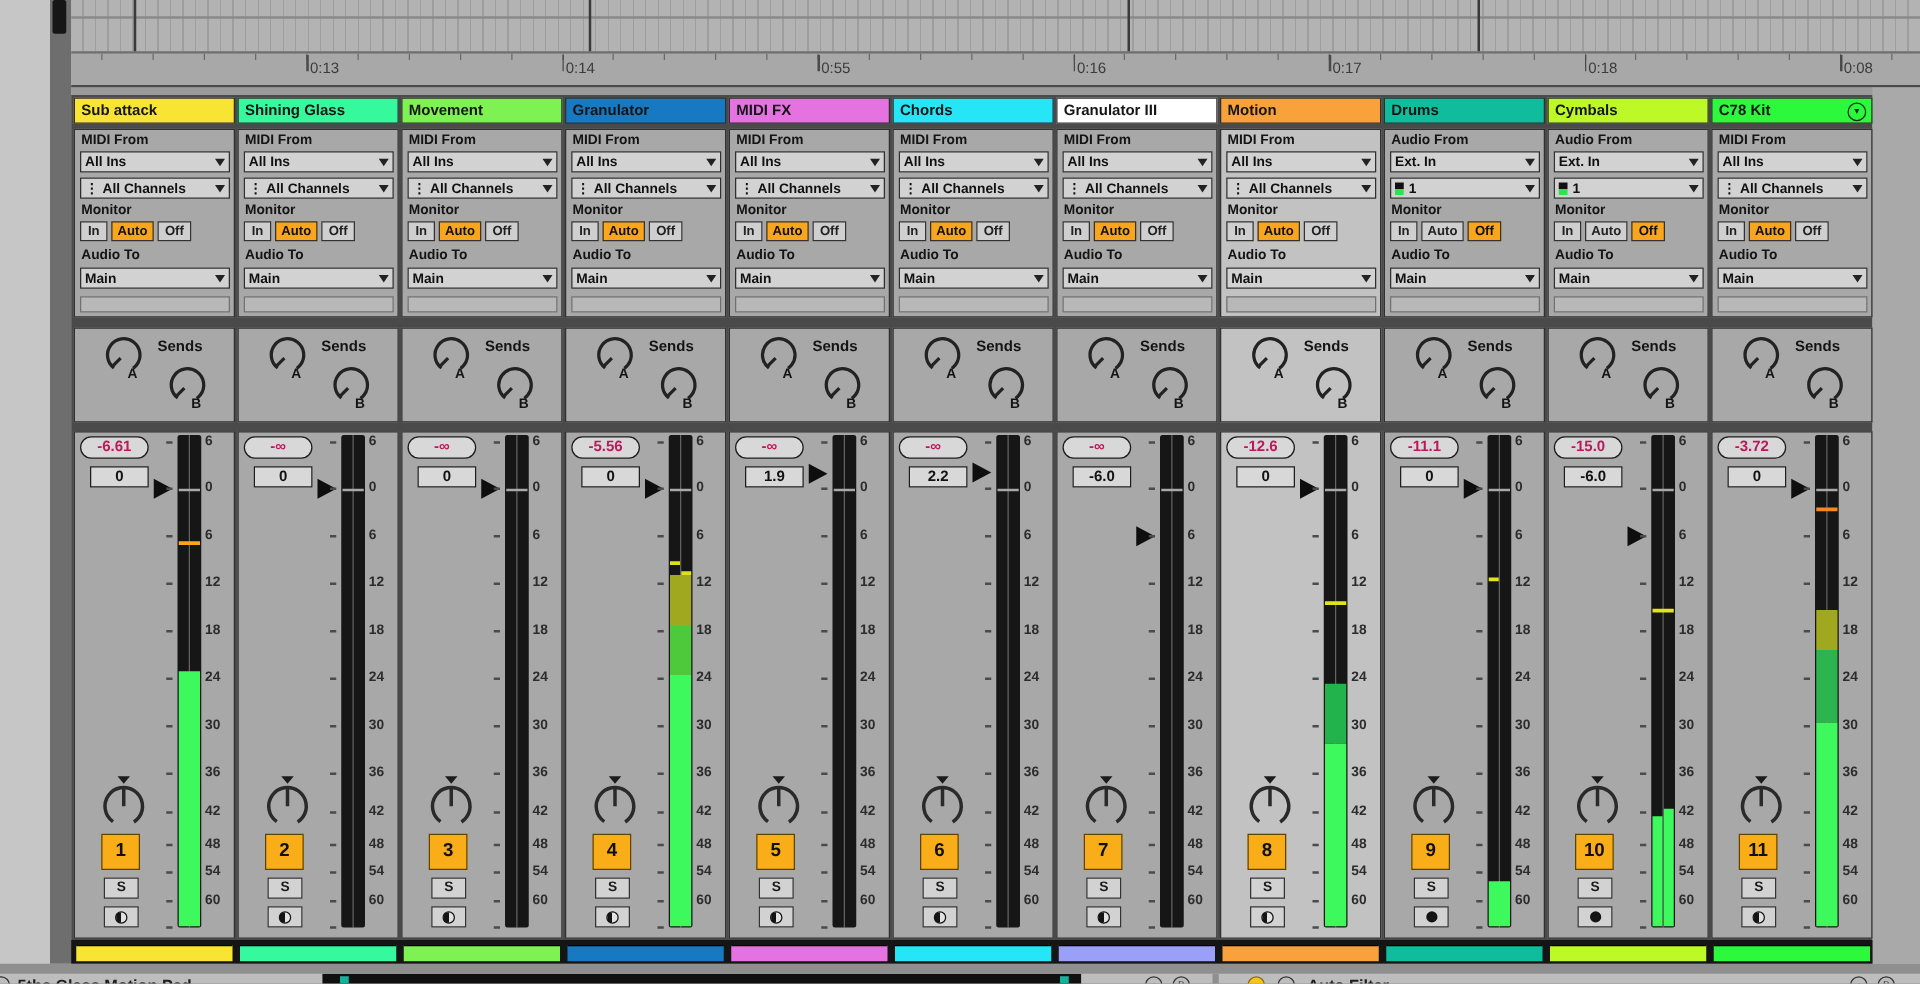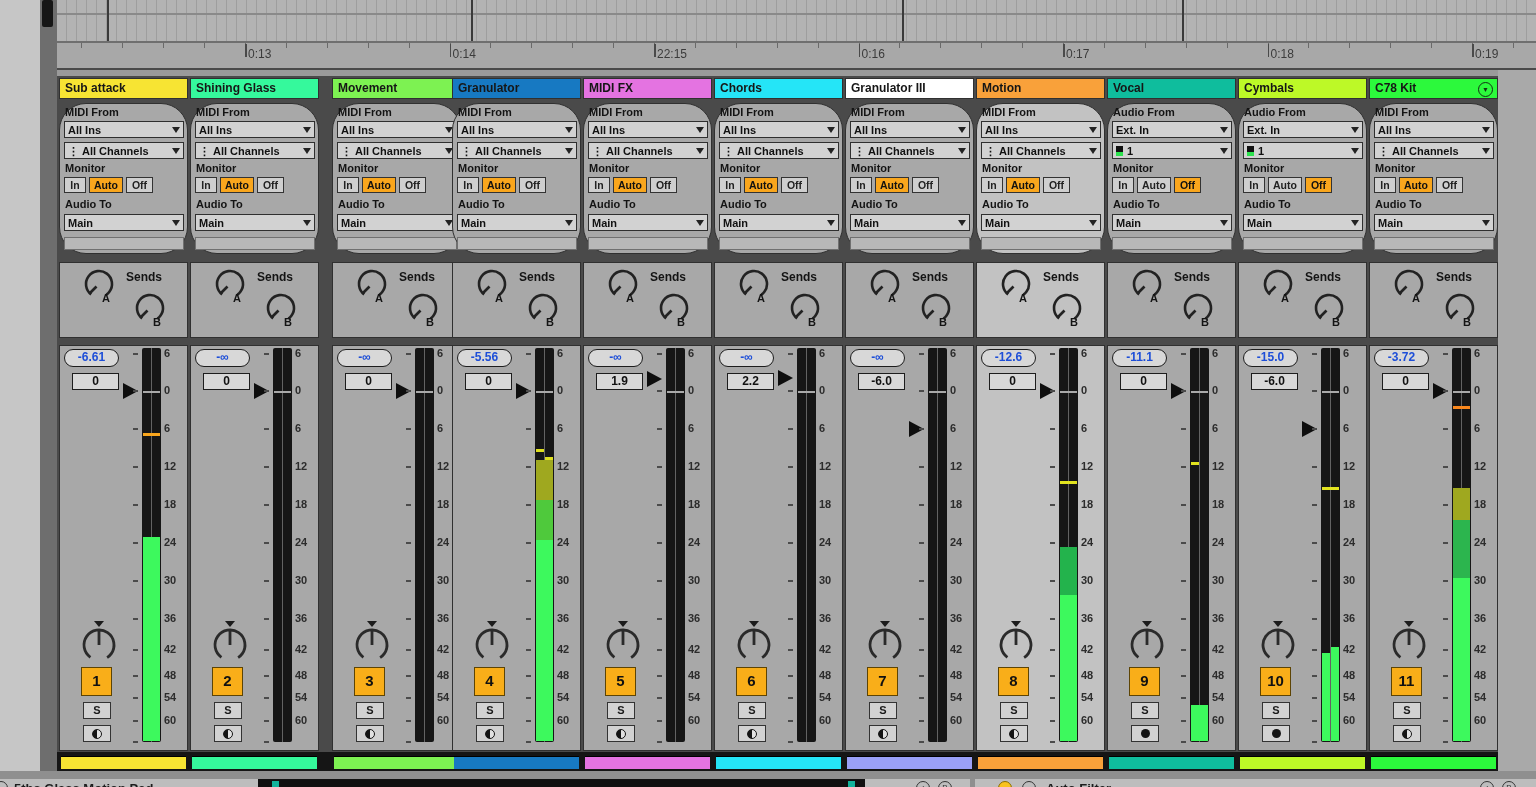--- a/index.html
+++ b/index.html
@@ -29,21 +29,21 @@
   #footer-band{position:absolute;left:57px;top:752px;width:1441px;height:19px;background:#151515;}
   
   .strip{position:absolute;top:78px;width:129px;height:693px;}
   .strip .title{position:absolute;left:0;top:0;width:129px;height:21px;border:1px solid #303030;
     box-sizing:border-box;font-size:12px;font-weight:bold;color:#161616;line-height:19px;padding-left:5px;}
   .title-icon{position:absolute;right:4px;top:3px;width:13px;height:13px;border:1.5px solid #133015;
     border-radius:50%;font-size:7px;line-height:13px;text-align:center;color:#133015;display:none;}
   .strip.has-hicon .title-icon{display:block;}
   .panel{position:absolute;left:0;width:129px;background:#a8a8a8;border:1px solid #303030;box-sizing:border-box;}
   .strip.selected .panel{background:#c2c2c2;}
-  .panel.routing{top:25px;height:151px;border-radius:27px;}
+  .panel.routing{top:25px;height:151px;}
   .panel.sends{top:184px;height:76px;}
   .panel.fader{top:267px;height:406px;}
   .lbl{position:absolute;left:5px;font-size:11px;font-weight:bold;color:#141414;white-space:nowrap;}
   .dropdown{position:absolute;left:4px;width:120px;height:17px;background:#d2d2d2;border:1.5px solid #2f2f2f;
     box-sizing:border-box;display:flex;align-items:center;padding:0 3px;font-size:11px;font-weight:bold;color:#111;}
   .dd-text{flex:1;white-space:nowrap;overflow:hidden;}
   .dd-arrow{width:0;height:0;border-left:4px solid transparent;border-right:4px solid transparent;
     border-top:6px solid #222;margin-left:2px;}
   .ch-icon-midi{font-weight:bold;margin-right:3px;font-size:11px;line-height:10px;}
   .ch-icon-audio{width:7px;height:10px;margin-right:4px;
@@ -53,21 +53,21 @@
     display:flex;align-items:center;justify-content:center;box-sizing:border-box;}
   .mon-btn.active{background:#f9a61d;color:#111;}
   .empty-box{position:absolute;left:4px;width:120px;height:13px;background:#b8b8b8;border:1px solid #707070;box-sizing:border-box;}
   
   .sends-label{position:absolute;left:66px;top:7px;font-size:12px;font-weight:bold;color:#141414;}
   .knob-a{position:absolute;left:21px;top:4px;}
   .knob-b{position:absolute;left:72px;top:28px;}
   
   .peak-pill{position:absolute;left:5px;top:271px;width:55px;height:18px;border:1.5px solid #1d1d1d;
     border-radius:10px;background:#d8d8d8;box-sizing:border-box;text-align:center;font-size:12px;
-    font-weight:bold;color:#1d4ed8;line-height:15px;}
+    font-weight:bold;color:#be185d;line-height:15px;}
   .vol-box{position:absolute;left:13px;top:295px;width:47px;height:17px;border:1.5px solid #1d1d1d;
     background:#d8d8d8;box-sizing:border-box;text-align:center;font-size:12px;font-weight:bold;color:#111;line-height:14px;}
   .fader-triangle{position:absolute;left:64px;width:0;height:0;border-top:8px solid transparent;
     border-bottom:8px solid transparent;border-left:15px solid #0e0e0e;}
   .meter{position:absolute;left:83px;top:270px;width:19px;height:394px;background:#161616;border-radius:2px;}
   .meter::before{content:"";position:absolute;left:9px;top:0;width:1px;height:100%;background:rgba(225,225,225,.38);}
   .meter-fill{position:absolute;}
   .meter-dash{position:absolute;height:3px;}
   .meter-zero{position:absolute;left:1px;right:1px;height:2px;background:#a9a9a9;}
   .scale-tick{position:absolute;left:74px;width:5px;height:2px;background:#4b4b4b;}
@@ -143,29 +143,29 @@
       <div class="tick-minor" style="left: 1292.3px;"></div>
       <div class="tick-minor" style="left: 1333.2px;"></div>
       <div class="tick-minor" style="left: 1374.1px;"></div>
       <div class="tick-minor" style="left: 1415px;"></div>
       <div class="tick-minor" style="left: 1455.9px;"></div>
       <div class="tick-major" style="left: 188px;"></div>
       <div class="tick-label" style="left: 191px;">0:13</div>
       <div class="tick-major" style="left: 392.5px;"></div>
       <div class="tick-label" style="left: 395.5px;">0:14</div>
       <div class="tick-major" style="left: 597px;"></div>
-      <div class="tick-label" style="left: 600px;">22:15</div>
+      <div class="tick-label" style="left: 600px;">0:55</div>
       <div class="tick-major" style="left: 801.5px;"></div>
       <div class="tick-label" style="left: 804.5px;">0:16</div>
       <div class="tick-major" style="left: 1006px;"></div>
       <div class="tick-label" style="left: 1009px;">0:17</div>
       <div class="tick-major" style="left: 1210.5px;"></div>
       <div class="tick-label" style="left: 1213.5px;">0:18</div>
       <div class="tick-major" style="left: 1415px;"></div>
-      <div class="tick-label" style="left: 1418px;">0:19</div>
+      <div class="tick-label" style="left: 1418px;">0:08</div>
     </div>
   <div id="mixer-topband"></div>
   <div id="mixer-bg"></div>
   <div id="right-margin"></div>
   <div id="footer-band"></div>
   <div id="mixer">
       <div class="strip" style="left: 59px;">
     <div class="title" style="background: rgb(247, 228, 51);">
       <span class="title-text">Sub attack</span>
       
@@ -342,21 +342,21 @@
         <div class="scale-tick" style="top: 571px;"></div>
         <div class="scale-num" style="top: 564px;">42</div>
         <div class="scale-tick" style="top: 597px;"></div>
         <div class="scale-num" style="top: 590px;">48</div>
         <div class="scale-tick" style="top: 619px;"></div>
         <div class="scale-num" style="top: 612px;">54</div>
         <div class="scale-tick" style="top: 642px;"></div>
         <div class="scale-num" style="top: 635px;">60</div>
         <div class="scale-tick" style="top: 663px;"></div>
       </div>
-      <div class="strip" style="left: 332px;">
+      <div class="strip" style="left: 321px;">
     <div class="title" style="background: rgb(125, 242, 82);">
       <span class="title-text">Movement</span>
       
     </div>
 
     <div class="panel routing">
       <div class="lbl" style="top:2px;">MIDI From</div>
       <div class="dropdown" style="top:17px;">
         <span class="dd-text">All Ins</span>
         <span class="dd-arrow"></span>
@@ -898,21 +898,21 @@
         <div class="scale-tick" style="top: 597px;"></div>
         <div class="scale-num" style="top: 590px;">48</div>
         <div class="scale-tick" style="top: 619px;"></div>
         <div class="scale-num" style="top: 612px;">54</div>
         <div class="scale-tick" style="top: 642px;"></div>
         <div class="scale-num" style="top: 635px;">60</div>
         <div class="scale-tick" style="top: 663px;"></div>
       </div>
       <div class="strip" style="left: 1107px;">
     <div class="title" style="background: rgb(15, 189, 157);">
-      <span class="title-text">Vocal</span>
+      <span class="title-text">Drums</span>
       
     </div>
 
     <div class="panel routing">
       <div class="lbl" style="top:2px;">Audio From</div>
       <div class="dropdown" style="top:17px;">
         <span class="dd-text">Ext. In</span>
         <span class="dd-arrow"></span>
       </div>
       <div class="dropdown" style="top:38px;">

